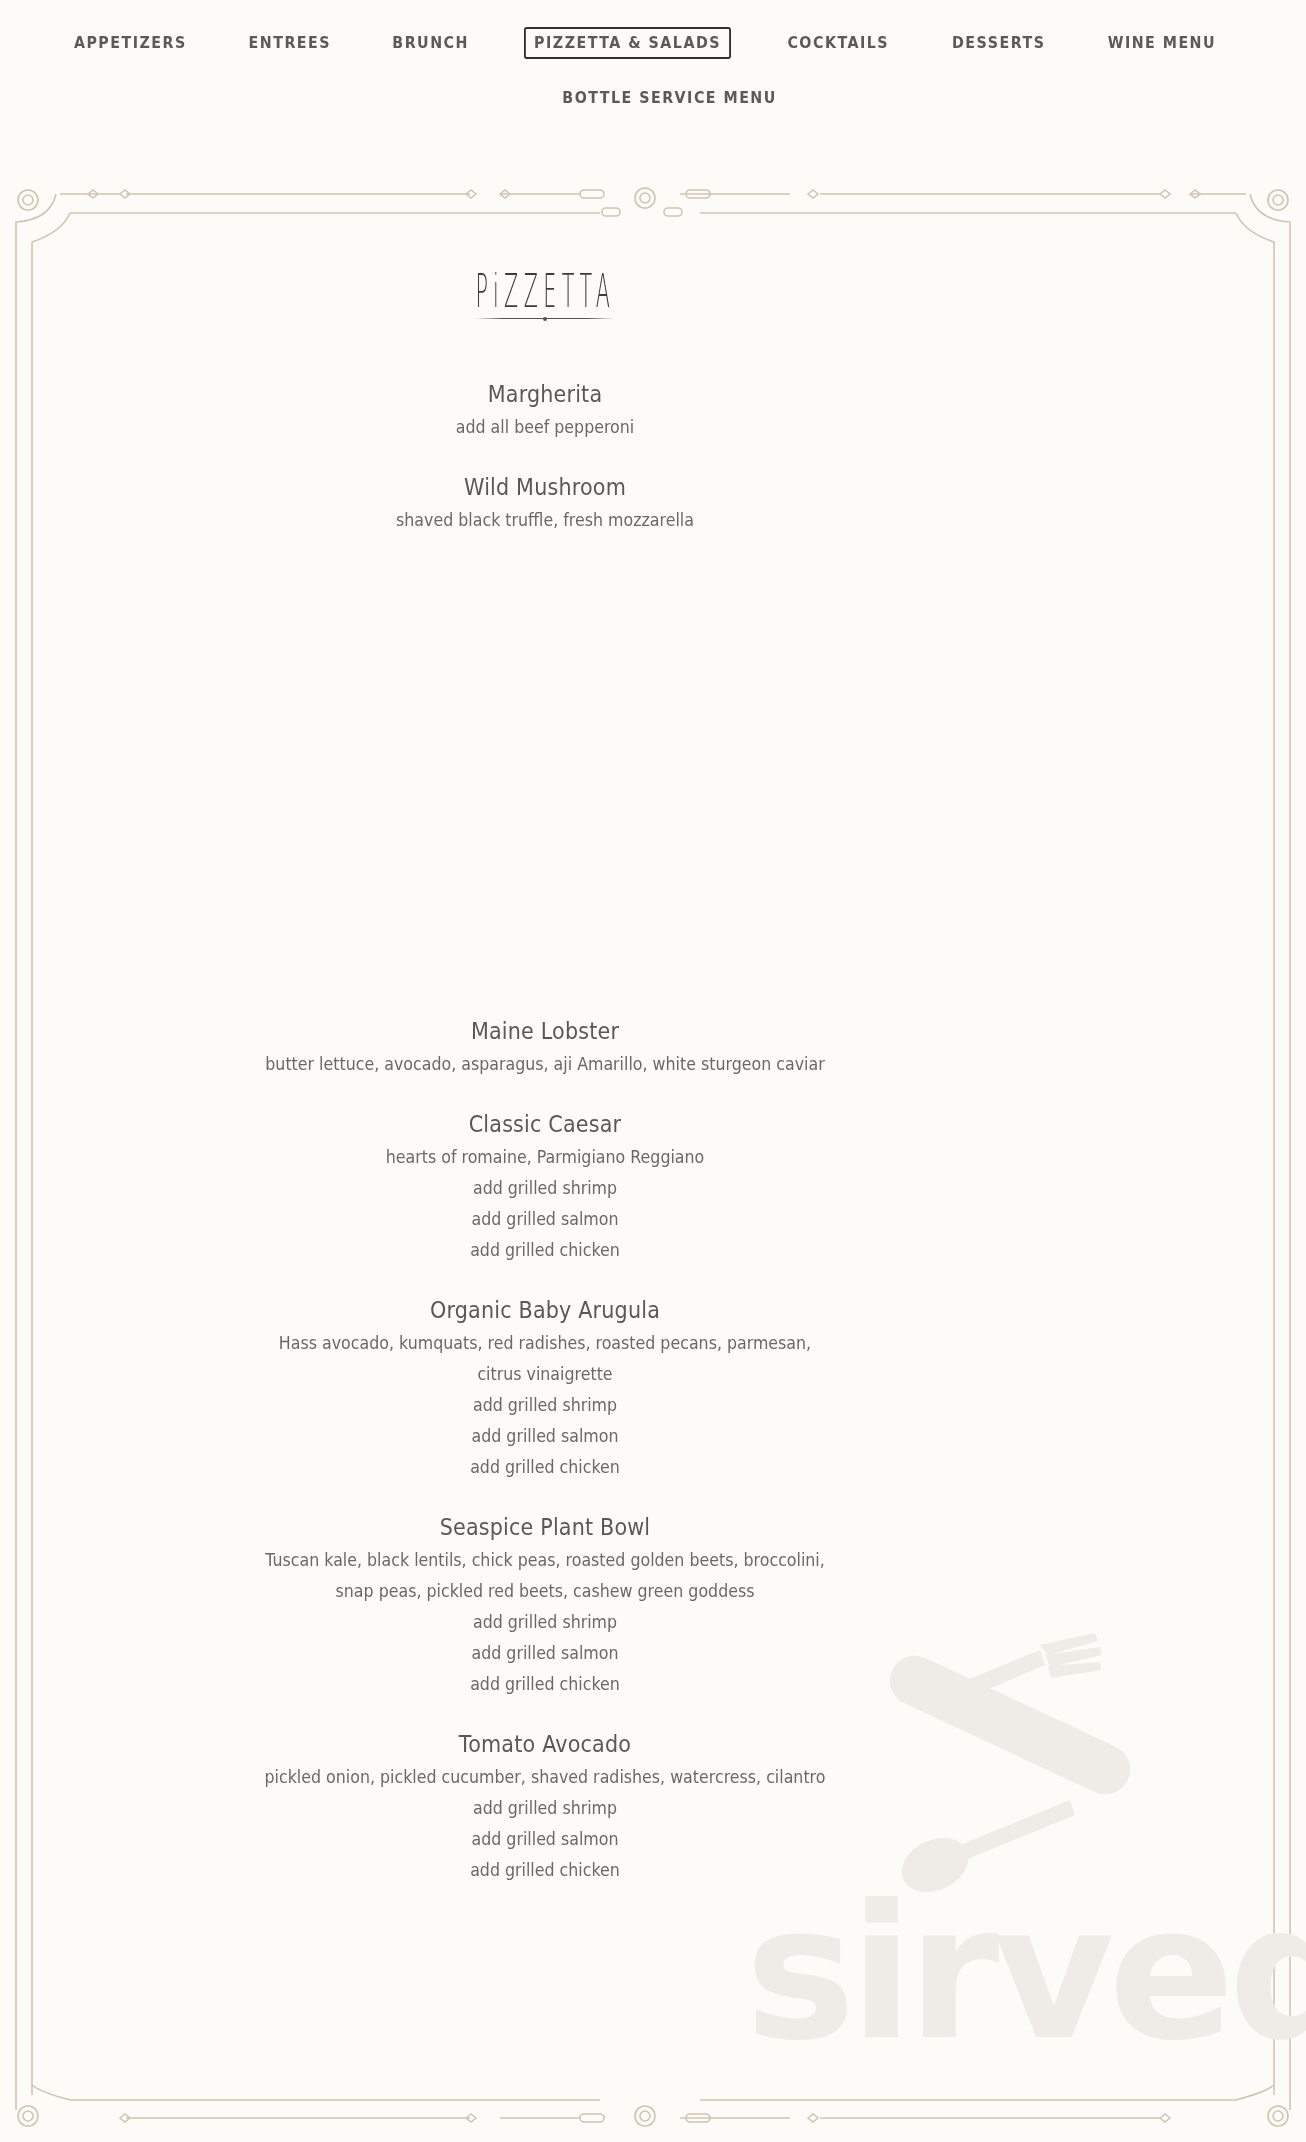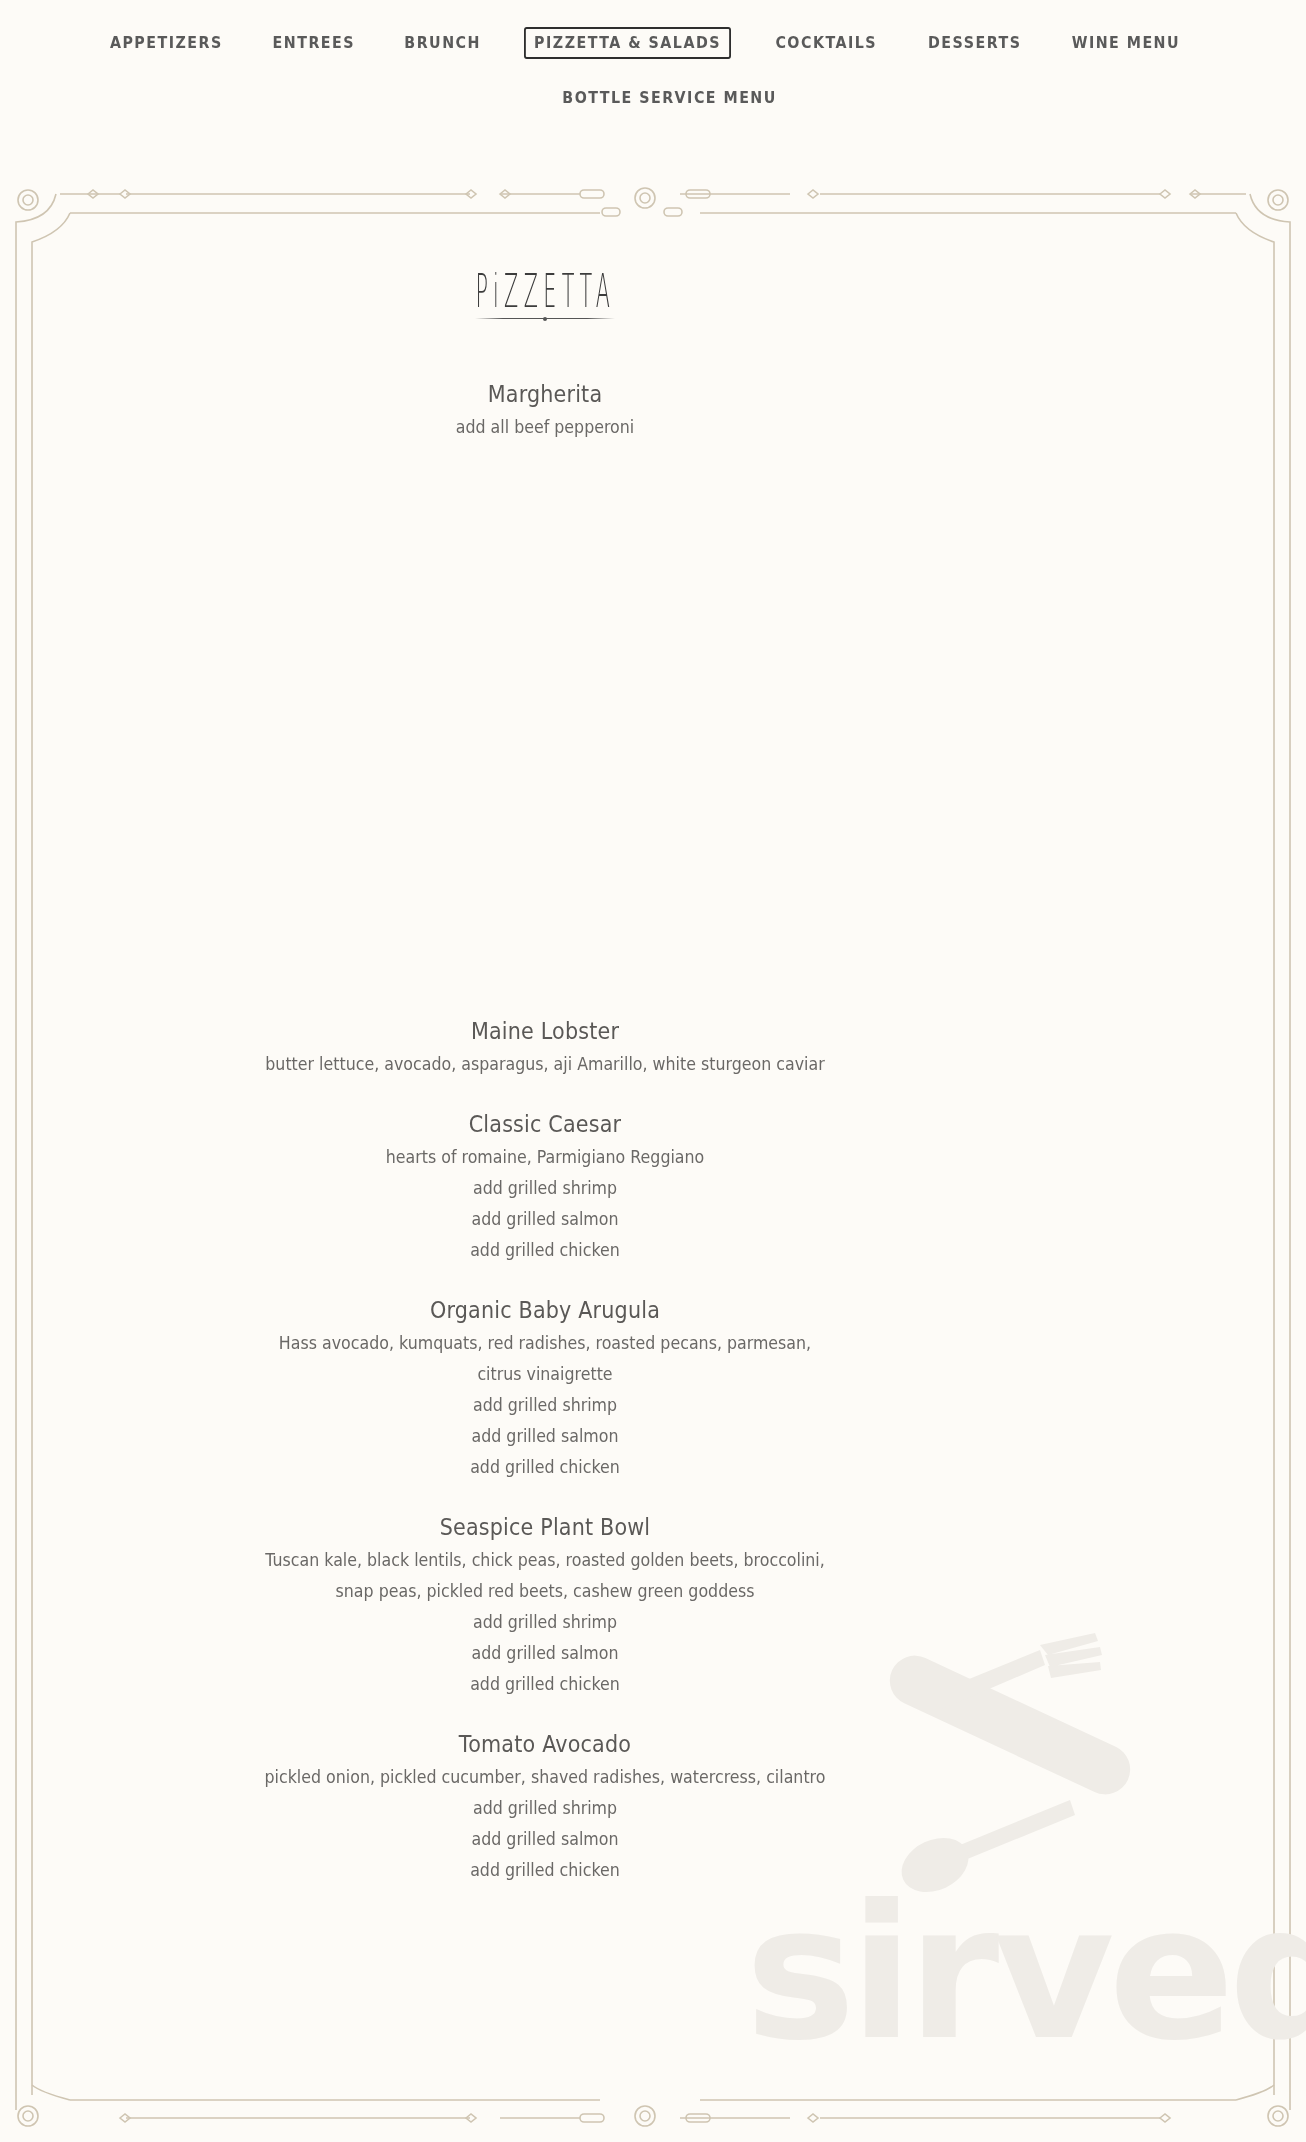--- a/index.html
+++ b/index.html
@@ -1,21 +1,21 @@
 <!DOCTYPE html>
 <html><head>
 <meta charset="utf-8">
 <style>
   html, body { margin:0; padding:0; }
   body {
     width:1306px; height:2142px; background:#fdfbf7; position:relative; overflow:hidden;
     font-family: "DejaVu Sans", sans-serif; color:#5f5d5b;
   }
   .nav { position:absolute; top:0; left:0; width:1306px; }
-  .nav-row { display:flex; justify-content:center; align-items:center; gap:0;text-align:right; }
+  .nav-row { display:flex; justify-content:center; align-items:center; gap:12px;text-align:right; }
   .nav-row.r1 { position:absolute; top:27px; left:0; width:1290px; }
   .nav-row.r2 { position:absolute; top:82px; left:0; width:1290px;padding-left:25px; }
   .nav-item {
     font-family:"DejaVu Sans", sans-serif; font-size:15.5px; font-weight:bold; letter-spacing:1.6px;
     color:#5a5a5a; padding:5px 9px; margin:0 10px; border:2px solid transparent; border-radius:3px;
     cursor:pointer; white-space:nowrap; transform:scaleX(0.92);
   }
   .nav-item.active { border-color:#2e2e2e; }
 
   .frame { position:absolute; left:0; top:180px; width:1306px; height:1962px; }
@@ -132,20 +132,24 @@
 <div class="content" style="top:268px;">
   <div>
     <span class="section-title">PiZZETTA</span>
     <div class="title-rule"></div>
   </div>
   <div style="height:58px"></div>
   <div class="item">
     <div class="item-name">Margherita</div>
     <div class="item-desc">add all beef pepperoni</div>
   </div>
+  <div class="item">
+    <div class="item-name">Wild Mushroom</div>
+    <div class="item-desc">shaved black truffle, fresh mozzarella</div>
+  </div>
 </div>
 
 <div class="content" style="top:958px;">
   <div style="height:56px"></div>
   <div class="item">
     <div class="item-name">Maine Lobster</div>
     <div class="item-desc">butter lettuce, avocado, asparagus, aji Amarillo, white sturgeon caviar</div>
   </div>
   <div class="item">
     <div class="item-name">Classic Caesar</div>

